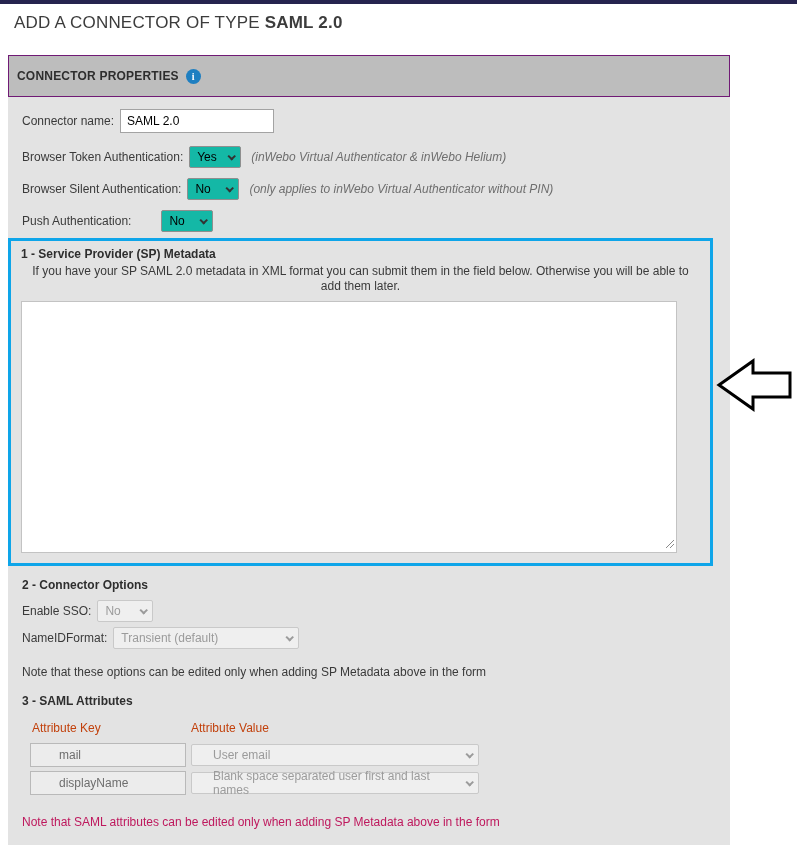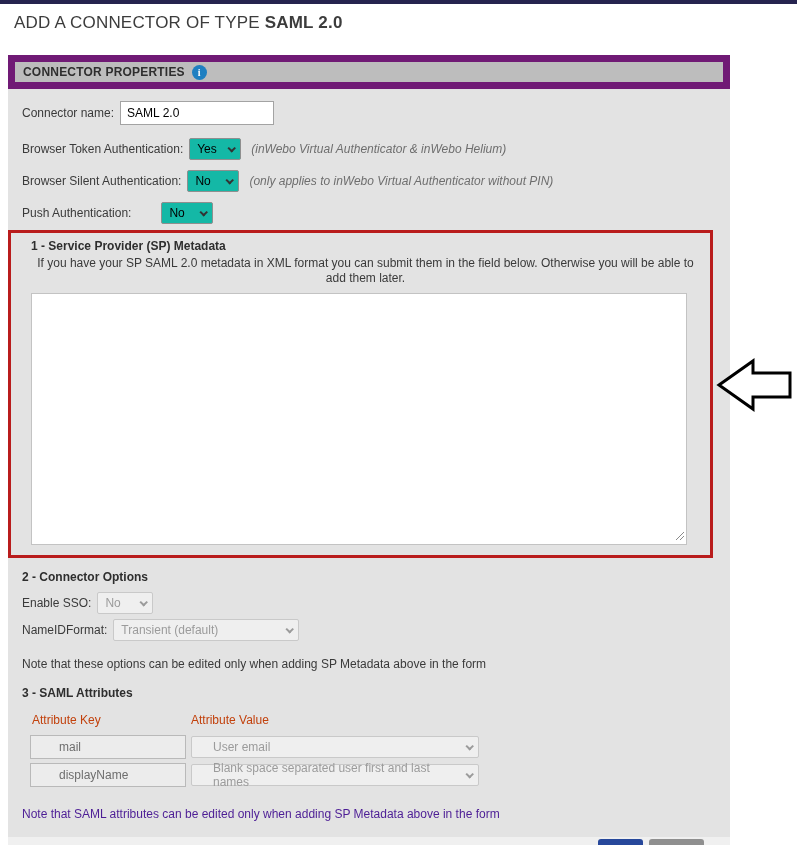--- a/index.html
+++ b/index.html
@@ -21,23 +21,23 @@
     position: absolute; top: 13px; left: 14px;
     font-size: 17px; color: #3c3c3c; letter-spacing: 0.2px;
   }
   .page-title .type { font-weight: bold; }
 
   .panel {
     position: absolute; left: 8px; top: 55px;
     width: 722px;
   }
   .panel-header {
-    height: 34px;
+    height: 42px;
     background: #bdbdbd;
-    border: 7px solid #701a75;
+    border: 1px solid #701a75;
     display: flex; align-items: center;
     padding: 0 8px;
     font-weight: bold; color: #2e2e2e;
     letter-spacing: 0.2px;
   }
   .info-icon {
     display: inline-flex; align-items: center; justify-content: center;
     width: 15px; height: 15px; border-radius: 50%;
     background: #1e7fc1; color: #fff;
     font-size: 10px; font-weight: bold; font-family: "Liberation Serif", serif;
@@ -82,25 +82,25 @@
   .select.disabled {
     background: #efefef; border-color: #c9c9c9; color: #9b9b9b; cursor: default;
   }
   .select.disabled .chev { border-color: #9b9b9b; }
   .sel-sm  { min-width: 52px; }
   .sel-sso { min-width: 56px; }
   .sel-nameid { width: 186px; }
   .sel-attr   { width: 288px; padding-left: 21px; }
 
   .metadata-box {
-    border: 3px solid #b91c1c;
+    border: 3px solid #0ea5e9;
     background: #e3e3e3;
     margin-left: -14px;
     width: 705px;
-    padding: 6px 10px 10px 20px;
+    padding: 6px 10px 10px 10px;
   }
   .section-heading { font-weight: bold; color: #2e2e2e; margin-bottom: 3px; }
   .metadata-desc { color: #3a3a3a; line-height: 15px; margin-bottom: 7px; text-align: center; }
   .textarea-wrap { position: relative; width: 656px; height: 252px; }
   .metadata-textarea {
     width: 656px; height: 252px;
     background: #fff; border: 1px solid #c3c3c3;
     resize: none; outline: none;
     font-family: "Liberation Sans", sans-serif; font-size: 12px;
   }
@@ -116,21 +116,21 @@
   .row-sso    { margin-top: 8px; }
   .row-nameid { margin-top: 5px; align-items: center; }
   .plain-note { margin-top: 16px; color: #3a3a3a; }
   .sec3-heading { margin-top: 15px; }
 
   .attr-table { margin: 13px 0 0 8px; }
   .attr-head { display: flex; margin-bottom: 8px; color: #c2410c; }
   .attr-head .col-key { width: 161px; padding-left: 2px; }
   .attr-row { display: flex; margin-bottom: 4px; align-items: center; }
   .attr-row .key-input { width: 156px; margin-right: 5px; padding-left: 28px; }
-  .note2 { margin-top: 20px; padding-bottom: 16px; color: #4c1d95; }
+  .note2 { margin-top: 20px; padding-bottom: 16px; color: #be185d; }
 
   .panel-footer {
     background: #f0f0f0;
     height: 27px;
     display: flex; align-items: center; justify-content: flex-end;
     padding-right: 26px;
   }
   .btn {
     height: 23px; padding: 0 11px;
     border: none; border-radius: 3px;

